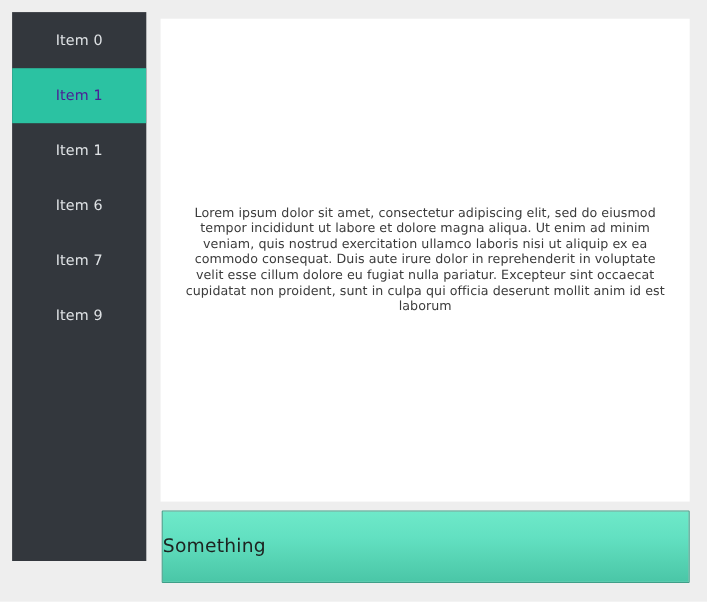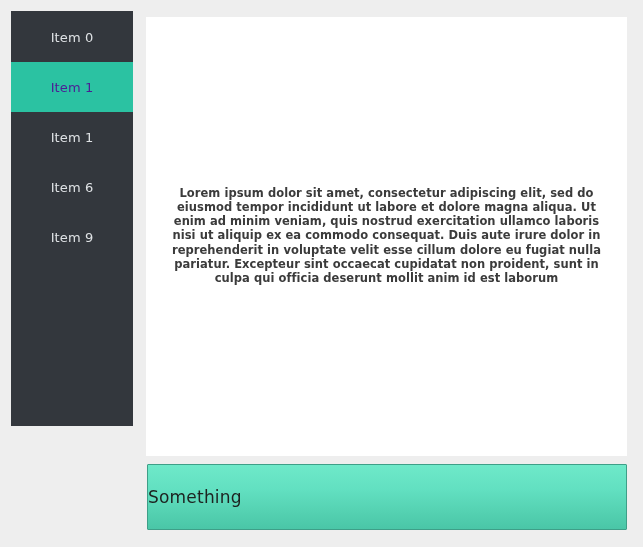--- a/index.html
+++ b/index.html
@@ -21,21 +21,21 @@
     width: 643px;
     height: 547px;
   }
 
   
   #sidebar {
     position: absolute;
     left: 11px;
     top: 11px;
     width: 122px;
-    height: 415px;
+    height: 499px;
     background: #33373d;
     overflow: hidden;
     box-sizing: border-box;
     padding-top: 1px;
   }
   .sidebar-item {
     height: 50px;
     width: 122px;
     display: flex;
     align-items: center;
@@ -63,21 +63,20 @@
     left: 146px;
     top: 17px;
     width: 481px;
     height: 439px;
     background: #ffffff;
     display: flex;
     align-items: center;
     justify-content: center;
     box-sizing: border-box;
     padding: 0 8px;
-    font-weight: bold;
   }
   #paragraph {
     font-size: 11.5px;
     line-height: 14.1px;
     color: #3b3b3b;
     text-align: center;
     width: 438px;
     margin: 0;
     
     position: relative;
@@ -120,20 +119,23 @@
     <div class="sidebar-item selected">
       <span class="item-label">Item 1</span>
     </div>
     <div class="sidebar-item">
       <span class="item-label">Item 1</span>
     </div>
     <div class="sidebar-item">
       <span class="item-label">Item 6</span>
     </div>
     <div class="sidebar-item">
+      <span class="item-label">Item 7</span>
+    </div>
+    <div class="sidebar-item">
       <span class="item-label">Item 9</span>
     </div>
   </div>
 
   <div id="content-card">
     <p id="paragraph">Lorem ipsum dolor sit amet, consectetur adipiscing elit, sed do eiusmod tempor incididunt ut labore et dolore magna aliqua. Ut enim ad minim veniam, quis nostrud exercitation ullamco laboris nisi ut aliquip ex ea commodo consequat. Duis aute irure dolor in reprehenderit in voluptate velit esse cillum dolore eu fugiat nulla pariatur. Excepteur sint occaecat cupidatat non proident, sunt in culpa qui officia deserunt mollit anim id est laborum</p>
   </div>
 
   <div id="something-button">
     <span class="btn-label">Something</span>

